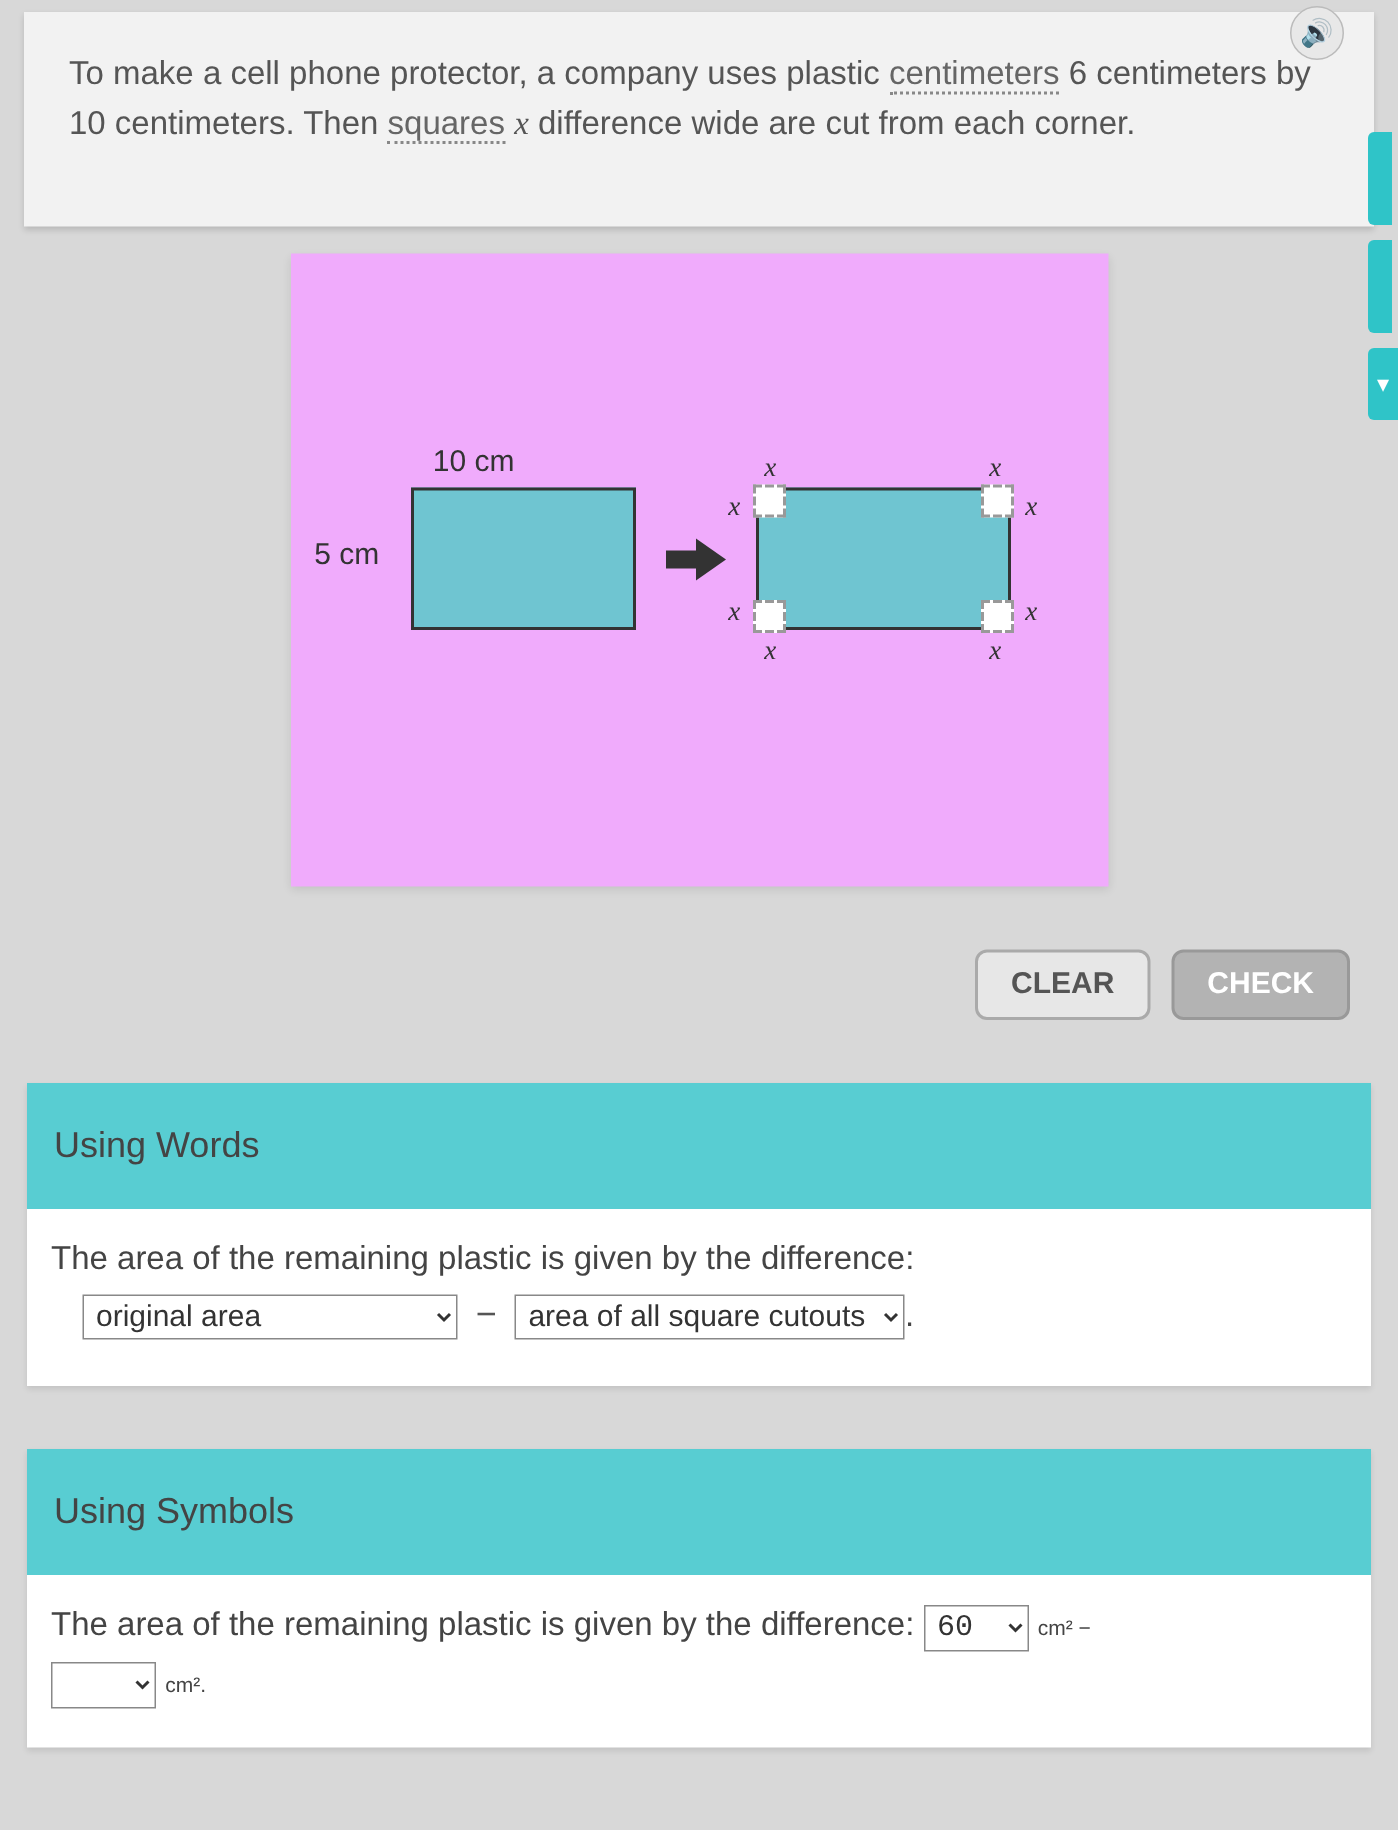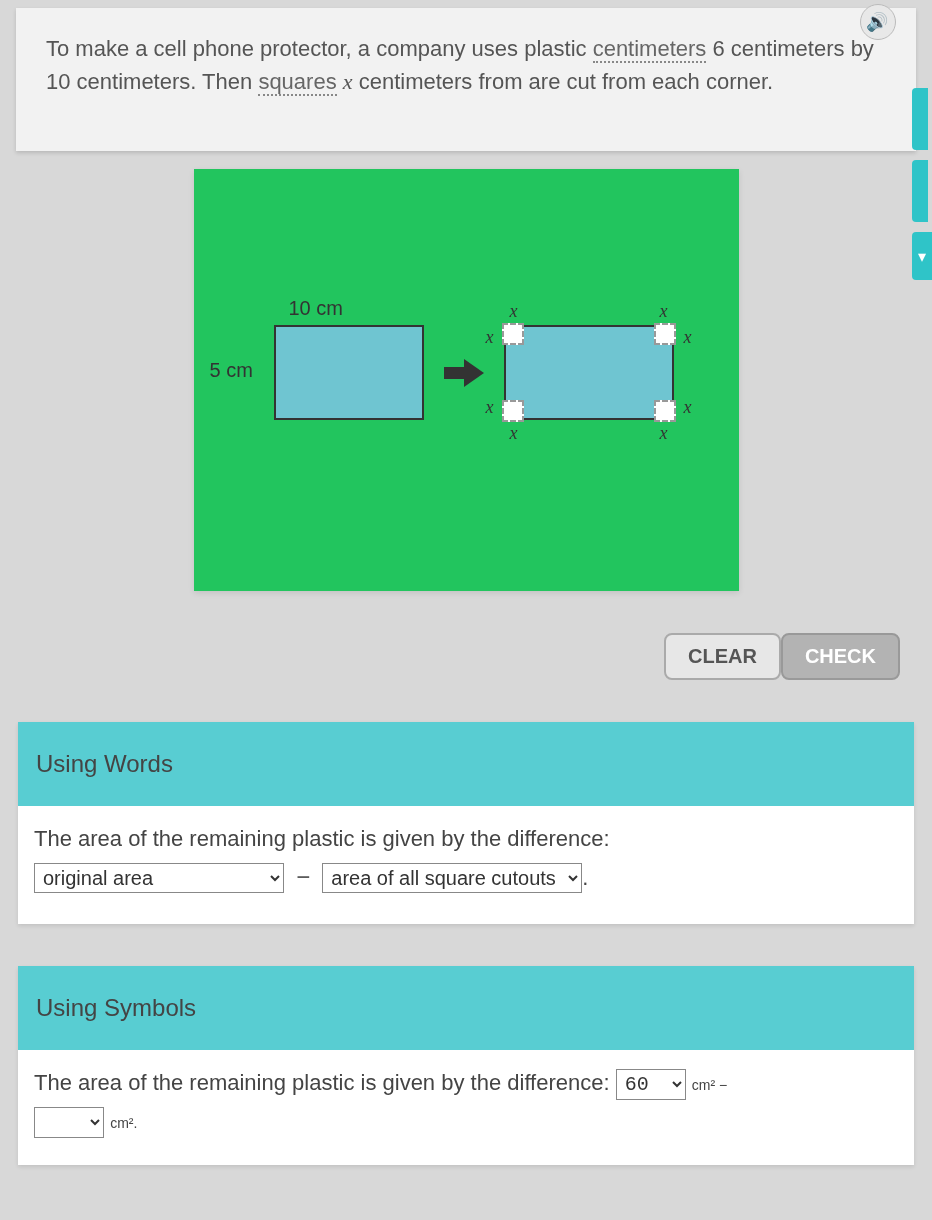--- a/index.html
+++ b/index.html
@@ -49,21 +49,21 @@
     background: #2fc4c8;
     border-radius: 4px 0 0 4px;
   }
   .side-tab.arrow {
     width: 20px; height: 48px;
     top: 260px;
     display:flex;align-items:center;justify-content:center;
     color:#fff;font-size:16px;
   }
   .diagram-box {
-    background: #22c55e;
+    background: #f0abfc;
     margin: 18px auto 0 auto;
     width: 545px;
     height: 422px;
     position: relative;
     box-shadow: 0 2px 6px rgba(0,0,0,0.1);
   }
   .rect-label-top {
     position:absolute; top:128px; left:95px;
     font-size:20px; color:#333;
   }
@@ -99,21 +99,21 @@
     background:#6fc5d1; border:2px solid #333;
   }
   .notch { position:absolute; width:22px; height:22px; background:#fff; border:2px dashed #999; }
   .notch.tl { top:-2px; left:-2px; }
   .notch.tr { top:-2px; right:-2px; }
   .notch.bl { bottom:-2px; left:-2px; }
   .notch.br { bottom:-2px; right:-2px; }
   .xlabel { position:absolute; font-style:italic; font-family:'Times New Roman',serif; font-size:18px; color:#333; }
   
   .action-row {
-    display:flex; justify-content:flex-end; 
+    display:flex; justify-content:flex-end; gap:14px;
     padding: 42px 32px 0 0;
   }
   .btn {
     padding: 10px 22px;
     font-size: 20px;
     font-weight: bold;
     border-radius: 8px;
     border: 2px solid #aaa;
     cursor: pointer;
   }
@@ -138,21 +138,21 @@
     color:#444;
     line-height:1.7;
   }
   .dd {
     font-size:20px;
     padding:2px 4px;
     border:1px solid #888;
     background:#fff;
     color:#333;
   }
-  .dd-wide { min-width:250px; }
+  .dd-wide { min-width:250px;margin-left:21px; }
   .dd-med { min-width:260px; }
   .dd-small { min-width:70px;font-family:Liberation Mono, monospace; }
   .minus { margin:0 6px; font-size:24px; color:#555;}
   .unit { font-size:14px; color:#444; }
 </style>
 </head>
 <body>
 
 <div class="main-container">
 
@@ -162,21 +162,21 @@
 
   <div class="side-tabs">
     <div class="side-tab"></div>
     <div class="side-tab"></div>
     <div class="side-tab arrow">▾</div>
   </div>
 
   <div class="problem-text">
     <p>
       <span>To make a cell phone protector, a company uses plastic </span><span class="dotted-link">centimeters</span><span> 6 centimeters by 10 centimeters. Then </span><span class="dotted-link">squares</span>
-      <span class="italic-var">x</span><span> centimeters from are cut from each corner.</span>
+      <span class="italic-var">x</span><span> difference wide are cut from each corner.</span>
     </p>
     <br>
   </div>
 
   <div class="diagram-box">
     <div class="rect-label-top">10 cm</div>
     <div class="rect-label-left">5 cm</div>
     <div class="rect1"></div>
     <div class="arrow-shape"></div>
     <div class="cutout-shape">

